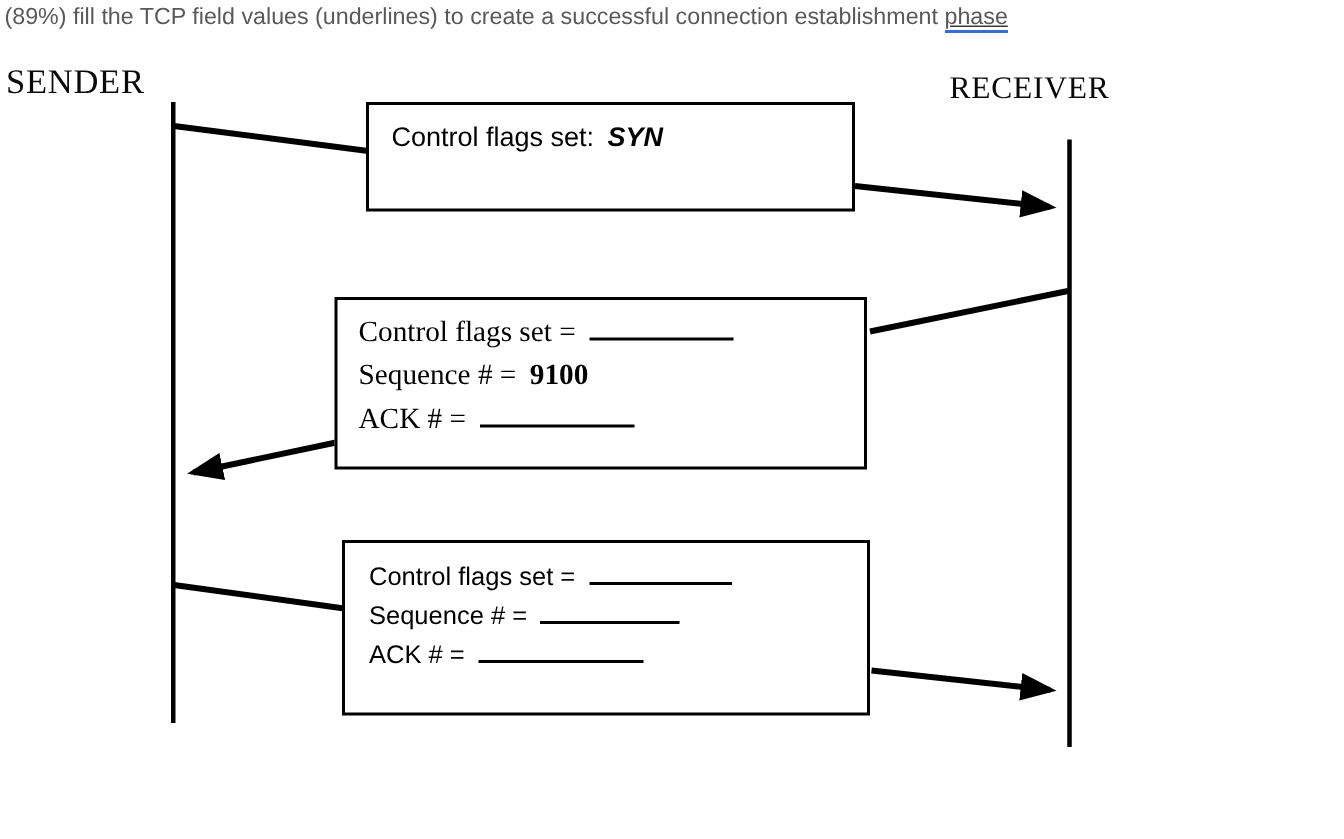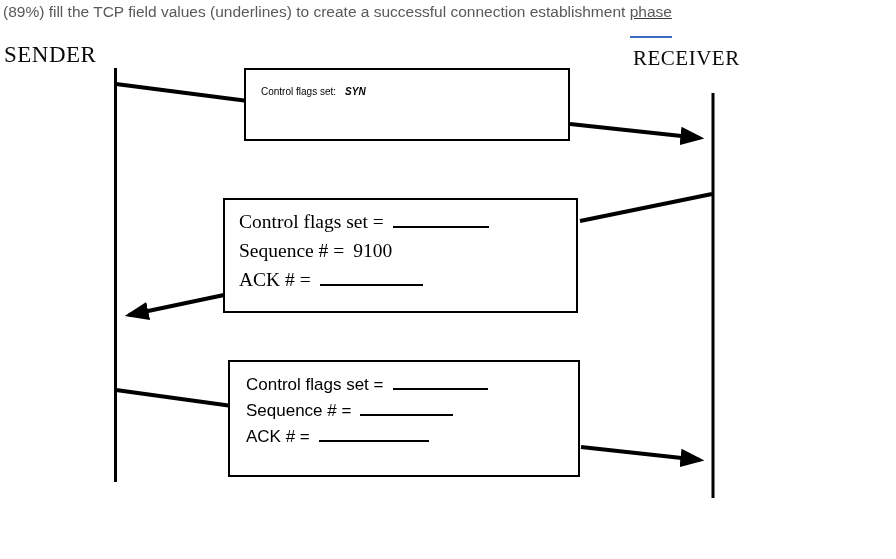--- a/index.html
+++ b/index.html
@@ -16,21 +16,21 @@
     font-size:15.5px;
     color:#595959;
     font-family:"Liberation Sans", sans-serif;
     white-space:nowrap;
   }
   .question-link {
     color:#595959;
     text-decoration:underline;
     text-decoration-color:#3a3a3a;
     border-bottom:2px solid #3b6cc7;
-    padding-bottom:16px;
+    padding-bottom:0px;
     cursor:pointer;
     text-align:center;
   }
   .endpoint-label {
     position:absolute;
     font-family:"Liberation Serif", serif;
     color:#0a0a0a;
     letter-spacing:0.5px;
   }
   .sender-label   { left:4px;  top:42px; font-size:23px; }
@@ -39,31 +39,31 @@
   .box {
     position:absolute;
     box-sizing:border-box;
     border:2px solid #000000;
     background:#ffffff;
     color:#000000;
   }
   .box1 {
     left:244px; top:68px; width:326px; height:73px;
     font-family:"Liberation Sans", sans-serif;
-    font-size:10px; line-height:27px;
+    font-size:18px; line-height:27px;
     padding:8px 0 0 15px;
   }
   .box1 .val { font-weight:bold; font-style:italic; }
   .box2 {
     left:223px; top:198px; width:355px; height:115px;
     font-family:"Liberation Serif", serif;
     font-size:19.5px; line-height:29px;
     padding:7px 0 0 14px;
   }
-  .box2 .val { font-weight:normal;margin-top:11px; }
+  .box2 .val { font-weight:bold;margin-top:11px; }
   .box3 {
     left:228px; top:360px; width:352px; height:117px;
     font-family:"Liberation Sans", sans-serif;
     font-size:17px; line-height:26px;
     padding:10px 0 0 16px;
   }
   .brow { white-space:nowrap; }
   .val, .blank { margin-left:9px; }
   .blank {
     display:inline-block;

